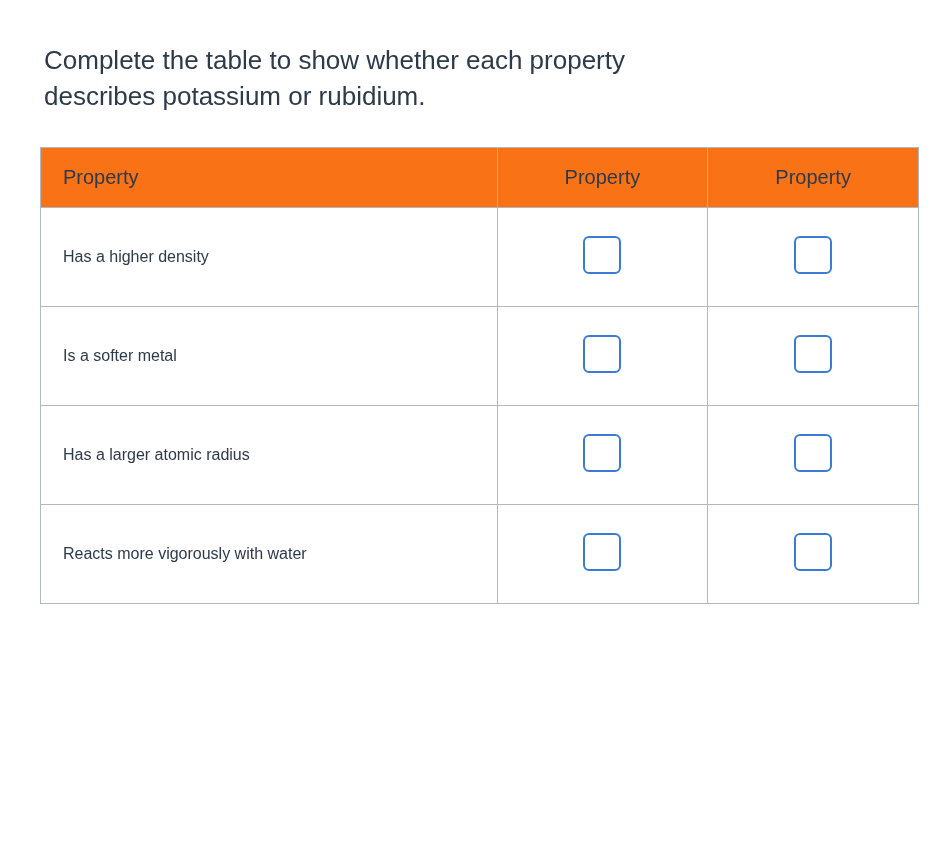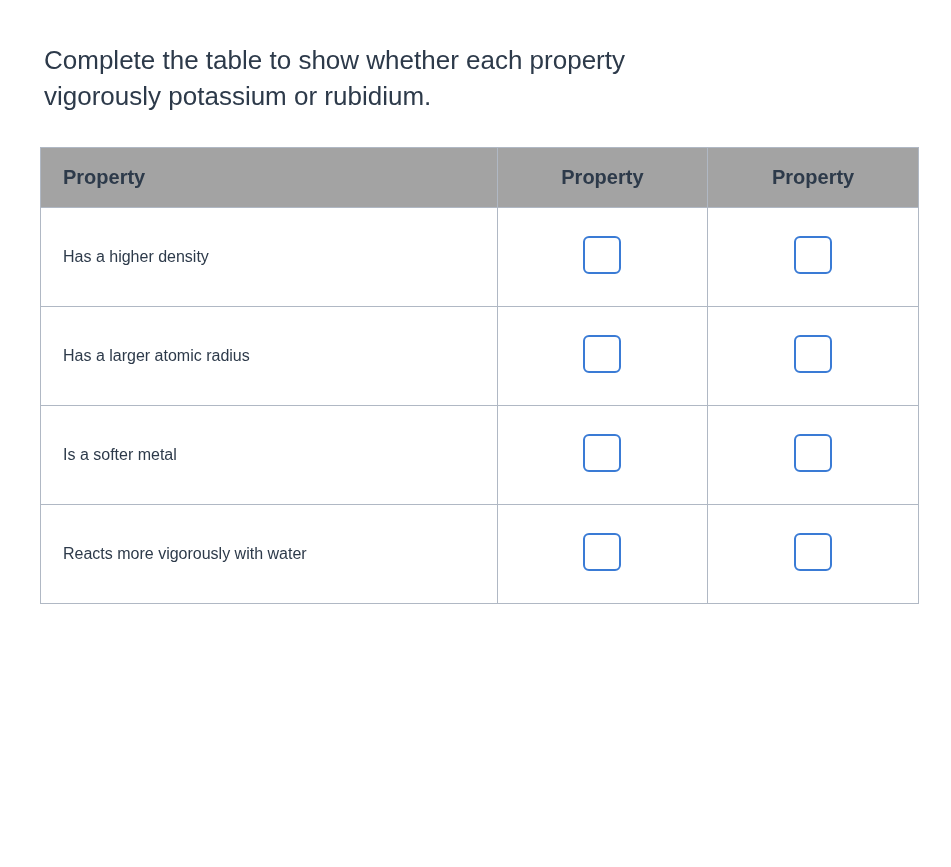--- a/index.html
+++ b/index.html
@@ -24,22 +24,22 @@
       font-weight: 400;
     }
 
     .property-table {
       width: 100%;
       border-collapse: collapse;
       border: 1.5px solid #b0b8c4;
     }
 
     .property-table th {
-      background: #a3a3a3;
-      font-weight: 700;
+      background: #f97316;
+      font-weight: 400;
       font-size: 20px;
       color: #2d3a4a;
       padding: 18px 22px;
       border: 1.5px solid #b0b8c4;
       text-align: left;
     }
 
     .property-table th.center-col {
       text-align: center;
     }
@@ -77,21 +77,21 @@
       border-radius: 6px;
       background: #ffffff;
       cursor: pointer;
     }
   </style>
 </head>
 <body>
 
 <p class="intro-text">
   <span>Complete the table to show whether each property</span><br>
-  <span>vigorously potassium or rubidium.</span>
+  <span>describes potassium or rubidium.</span>
 </p>
 
 <table class="property-table">
   <thead>
     <tr>
       <th class="col-property">Property</th>
       <th class="col-potassium center-col">Property</th>
       <th class="col-rubidium center-col">Property</th>
     </tr>
   </thead>
@@ -99,30 +99,30 @@
     <tr>
       <td>Has a higher density</td>
       <td class="check-cell">
         <span class="checkbox-custom"></span>
       </td>
       <td class="check-cell">
         <span class="checkbox-custom"></span>
       </td>
     </tr>
     <tr>
-      <td>Has a larger atomic radius</td>
+      <td>Is a softer metal</td>
       <td class="check-cell">
         <span class="checkbox-custom"></span>
       </td>
       <td class="check-cell">
         <span class="checkbox-custom"></span>
       </td>
     </tr>
     <tr>
-      <td>Is a softer metal</td>
+      <td>Has a larger atomic radius</td>
       <td class="check-cell">
         <span class="checkbox-custom"></span>
       </td>
       <td class="check-cell">
         <span class="checkbox-custom"></span>
       </td>
     </tr>
     <tr>
       <td>Reacts more vigorously with water</td>
       <td class="check-cell">

